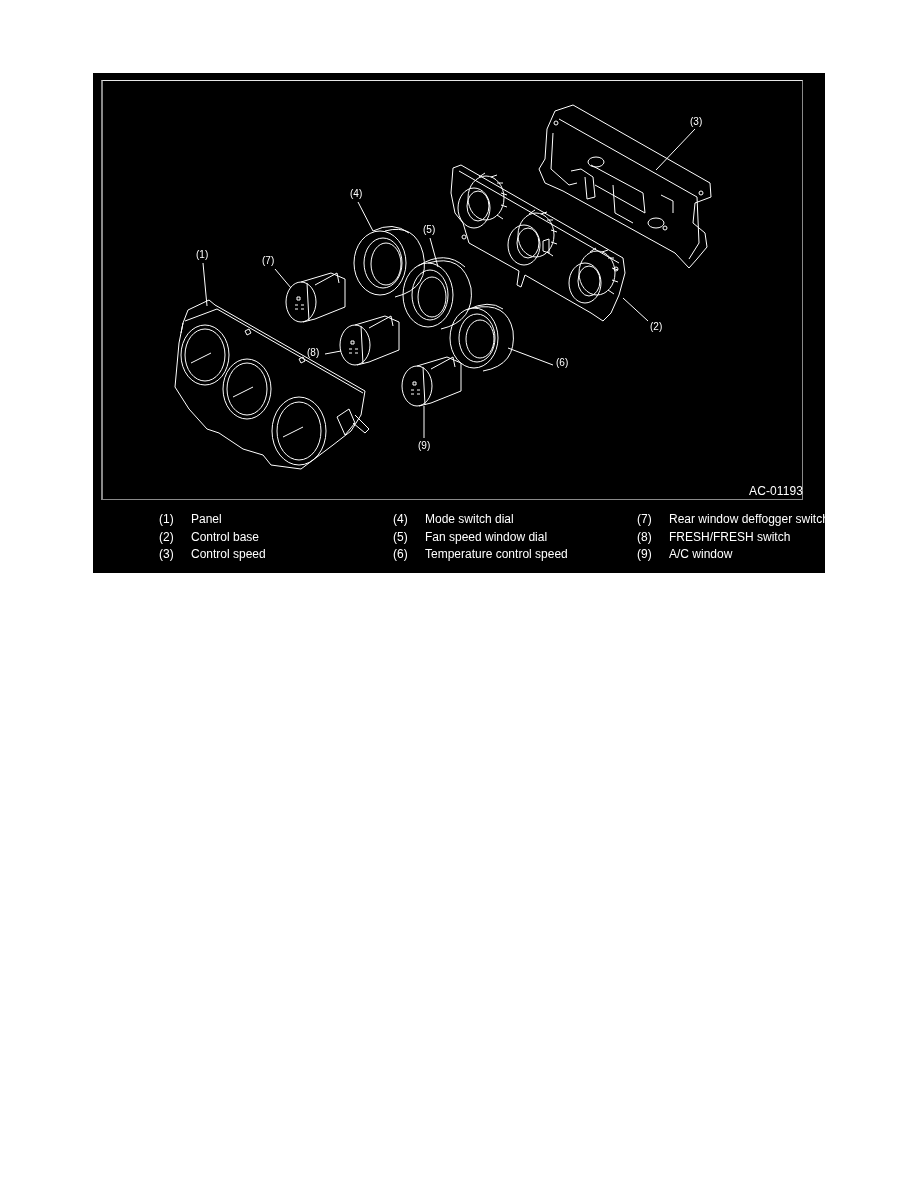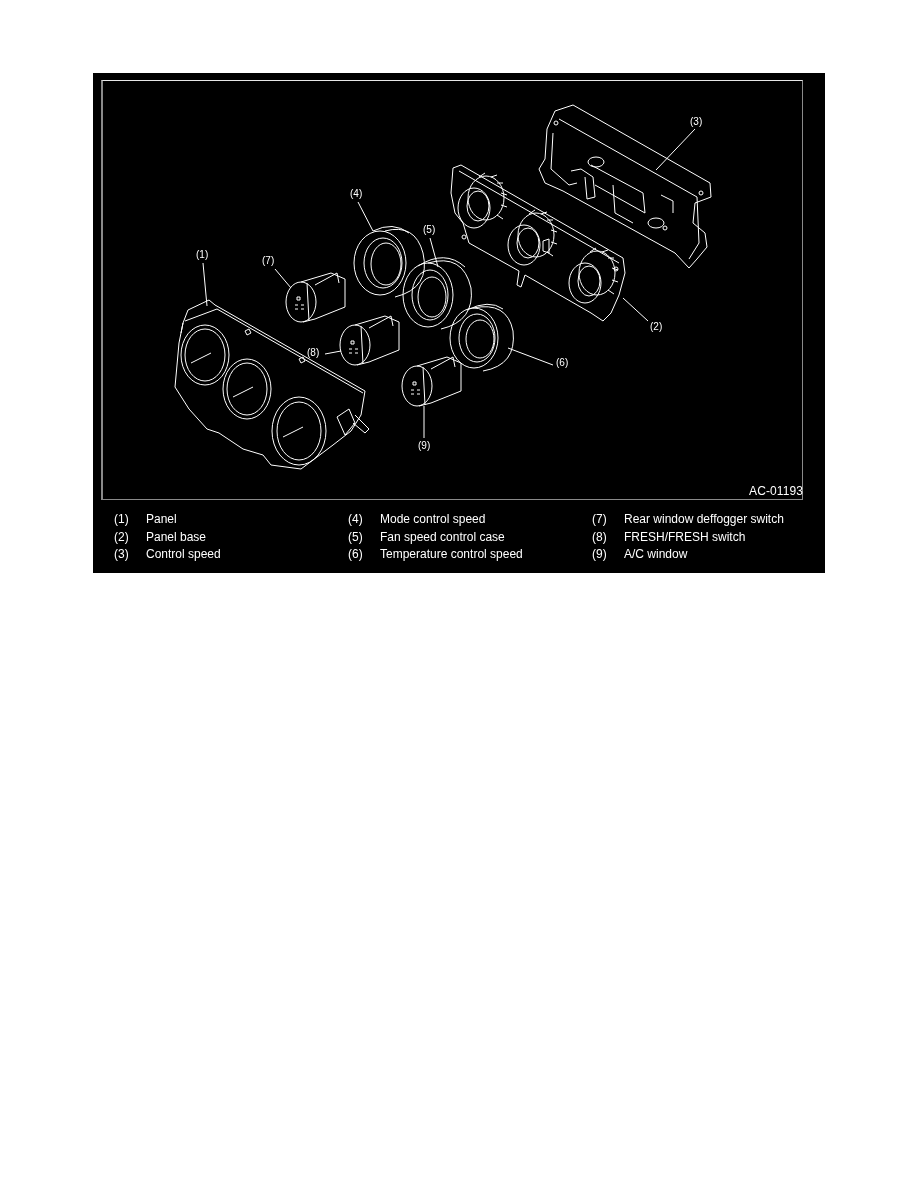--- a/index.html
+++ b/index.html
@@ -5,21 +5,21 @@
   html, body { margin: 0; padding: 0; background: #ffffff; }
   body { width: 918px; height: 1188px; position: relative; overflow: hidden;
          font-family: "Liberation Sans", "DejaVu Sans", sans-serif; }
   .figure { position: absolute; left: 93px; top: 73px; width: 732px; height: 500px; background: #000000; }
   .frame { position: absolute; left: 8px; top: 7px; width: 699px; height: 418px;
            border-top: 1px solid #e8e8e8; border-left: 2px solid #8a8a8a; border-right: 1px solid #8a8a8a; border-bottom: 1px solid #8a8a8a; }
   .drawing { position: absolute; left: 0; top: 0; width: 732px; height: 430px; }
   .drawing svg { width: 732px; height: 430px; display: block; }
   .fig-code { position: absolute; right: 22px; top: 411px; color: #ffffff; font-size: 12px; letter-spacing: 0.1px; }
   .legend { position: absolute; left: 0; top: 438px; width: 732px; height: 60px; }
-  .legend-col { position: absolute; top: 0; }
+  .legend-col { position: absolute; top: 0; margin-left: 45px; }
   .legend-row { height: 17.5px; line-height: 17.5px; color: #ffffff; font-size: 12px; white-space: nowrap; }
   .legend-num { display: inline-block; width: 32px; }
   .callout { fill: #ffffff; font-family: "Liberation Sans", sans-serif; font-size: 10px; }
 </style>
 </head>
 <body>
 
 <div class="figure">
   <div class="frame"></div>
 
@@ -160,32 +160,32 @@
   </div>
 
   <div class="fig-code">AC-01193</div>
 
   <div class="legend">
     <div class="legend-col" style="left:21px;">
       <div class="legend-row">
         <span class="legend-num">(1)</span><span>Panel</span>
       </div>
       <div class="legend-row">
-        <span class="legend-num">(2)</span><span>Panel base</span>
+        <span class="legend-num">(2)</span><span>Control base</span>
       </div>
       <div class="legend-row">
         <span class="legend-num">(3)</span><span>Control speed</span>
       </div>
     </div>
     <div class="legend-col" style="left:255px;">
       <div class="legend-row">
-        <span class="legend-num">(4)</span><span>Mode control speed</span>
-      </div>
-      <div class="legend-row">
-        <span class="legend-num">(5)</span><span>Fan speed control case</span>
+        <span class="legend-num">(4)</span><span>Mode switch dial</span>
+      </div>
+      <div class="legend-row">
+        <span class="legend-num">(5)</span><span>Fan speed window dial</span>
       </div>
       <div class="legend-row">
         <span class="legend-num">(6)</span><span>Temperature control speed</span>
       </div>
     </div>
     <div class="legend-col" style="left:499px;">
       <div class="legend-row">
         <span class="legend-num">(7)</span><span>Rear window deffogger switch</span>
       </div>
       <div class="legend-row">

